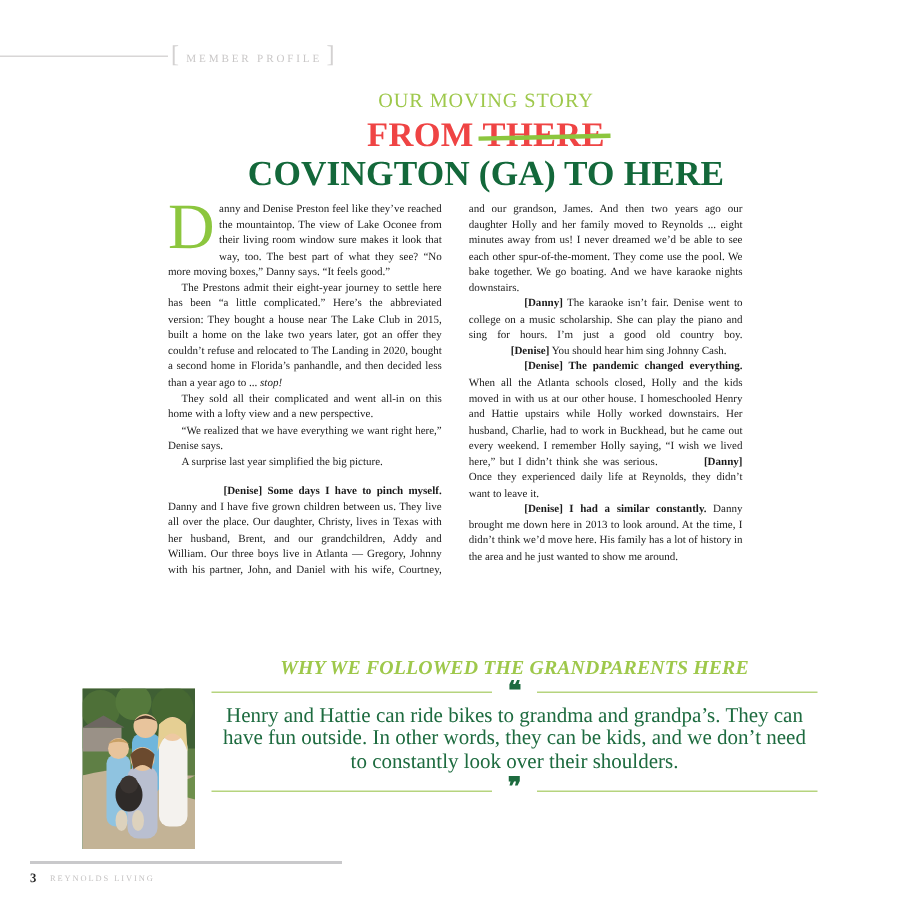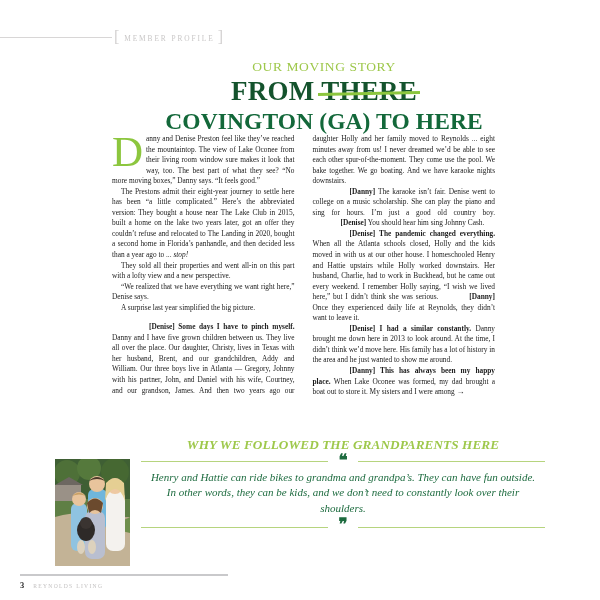--- a/index.html
+++ b/index.html
@@ -38,22 +38,22 @@
     text-align:center;
     padding-left:48px;
   }
   .eyebrow{
     color:#9ec84b;
     font-size:13.5px;
     letter-spacing:.6px;
     line-height:1.1;
   }
   .title-1{
-    color:#14532d;
-    font-size:27px;
+    color:#ef4444;
+    font-size:23px;
     font-weight:700;
     letter-spacing:.2px;
     line-height:1.18;
     margin-top:1px;
   }
   .strike{
     position:relative; display:inline-block;
   }
   .strike::after{
     content:""; position:absolute;
@@ -139,22 +139,21 @@
     background:#ffffff;
     color:#1d6b3f;
     font-size:17px;
     font-weight:700;
     line-height:9px;
   }
   .qmark.open{ transform:translateY(-1px); }
   .qmark.close{ transform:translateY(-3px); }
   .quote{
     color:#1d6b3f;
-    font-style:italic;
-    font-size:11px;
+    font-size:14px;
     line-height:15.6px;
     text-align:center;
     padding:4px 4px 3px;
   }
 
   
   .footer-rule{
     position:absolute; left:20px; top:574px;
     width:208px; height:1.6px; background:#c9c9cb;
   }
@@ -187,33 +186,32 @@
   <div class="eyebrow">OUR MOVING STORY</div>
   <div class="title-1">
     <span>FROM </span><span class="strike">THERE</span>
   </div>
   <div class="title-2">COVINGTON (GA) TO HERE</div>
 </div>
 
 <div class="columns">
   <p class="noind"><span class="dropcap">D</span><span>anny and Denise Preston feel like they’ve reached the mountaintop. The view of Lake Oconee from their living room window sure makes it look that way, too. The best part of what they see? “No more moving boxes,” Danny says. “It feels good.”</span></p>
   <p><span>The Prestons admit their eight-year journey to settle here has been “a little complicated.” Here’s the abbreviated version: They bought a house near The Lake Club in 2015, built a home on the lake two years later, got an offer they couldn’t refuse and relocated to The Landing in 2020, bought a second home in Florida’s panhandle, and then decided less than a year ago to ... </span><span class="it">stop!</span></p>
-  <p>They sold all their properties and went all-in on this part with a lofty view and a new perspective.</p>
+  <p>They sold all their complicated and went all-in on this home with a lofty view and a new perspective.</p>
   <p>“We realized that we have everything we want right here,” Denise says.</p>
   <p>A surprise last year simplified the big picture.</p>
 
   <p class="gap"><span class="spk">[Denise] Some days I have to pinch myself.</span><span> Danny and I have five grown children between us. They live all over the place. Our daughter, Christy, lives in Texas with her husband, Brent, and our grandchildren, Addy and William. Our three boys live in Atlanta — Gregory, Johnny with his partner, John, and Daniel with his wife, Courtney, and our grandson, James. And then two years ago our daughter Holly and her family moved to Reynolds ... eight minutes away from us! I never dreamed we’d be able to see each other spur-of-the-moment. They come use the pool. We bake together. We go boating. And we have karaoke nights downstairs.</span></p>
 
   <p><span class="spk">[Danny]</span><span> The karaoke isn’t fair. Denise went to college on a music scholarship. She can play the piano and sing for hours. I’m just a good old country boy. </span><span class="spk">[Denise]</span><span> You should hear him sing Johnny Cash.</span></p>
 
   <p><span class="spk">[Denise] The pandemic changed everything.</span><span> When all the Atlanta schools closed, Holly and the kids moved in with us at our other house. I homeschooled Henry and Hattie upstairs while Holly worked downstairs. Her husband, Charlie, had to work in Buckhead, but he came out every weekend. I remember Holly saying, “I wish we lived here,” but I didn’t think she was serious. </span><span class="spk">[Danny]</span><span> Once they experienced daily life at Reynolds, they didn’t want to leave it.</span></p>
 
   <p><span class="spk">[Denise] I had a similar constantly.</span><span> Danny brought me down here in 2013 to look around. At the time, I didn’t think we’d move here. His family has a lot of history in the area and he just wanted to show me around.</span></p>
 
-  <p><span class="spk">[Danny] This has always been my happy place.</span><span> When Lake Oconee was formed, my dad brought a boat out to store it. My sisters and I were among </span><span class="arrow">→</span></p>
 </div>
 
 <div class="feature">
 
   <div class="photo">
     <svg width="75" height="107" viewBox="0 0 75 107">
       <rect width="75" height="107" fill="#5f7f45"></rect>
       <rect x="0" y="0" width="75" height="40" fill="#3f5f34"></rect>
       <circle cx="12" cy="14" r="13" fill="#4e7038"></circle>
       <circle cx="34" cy="9" r="12" fill="#55793c"></circle>

